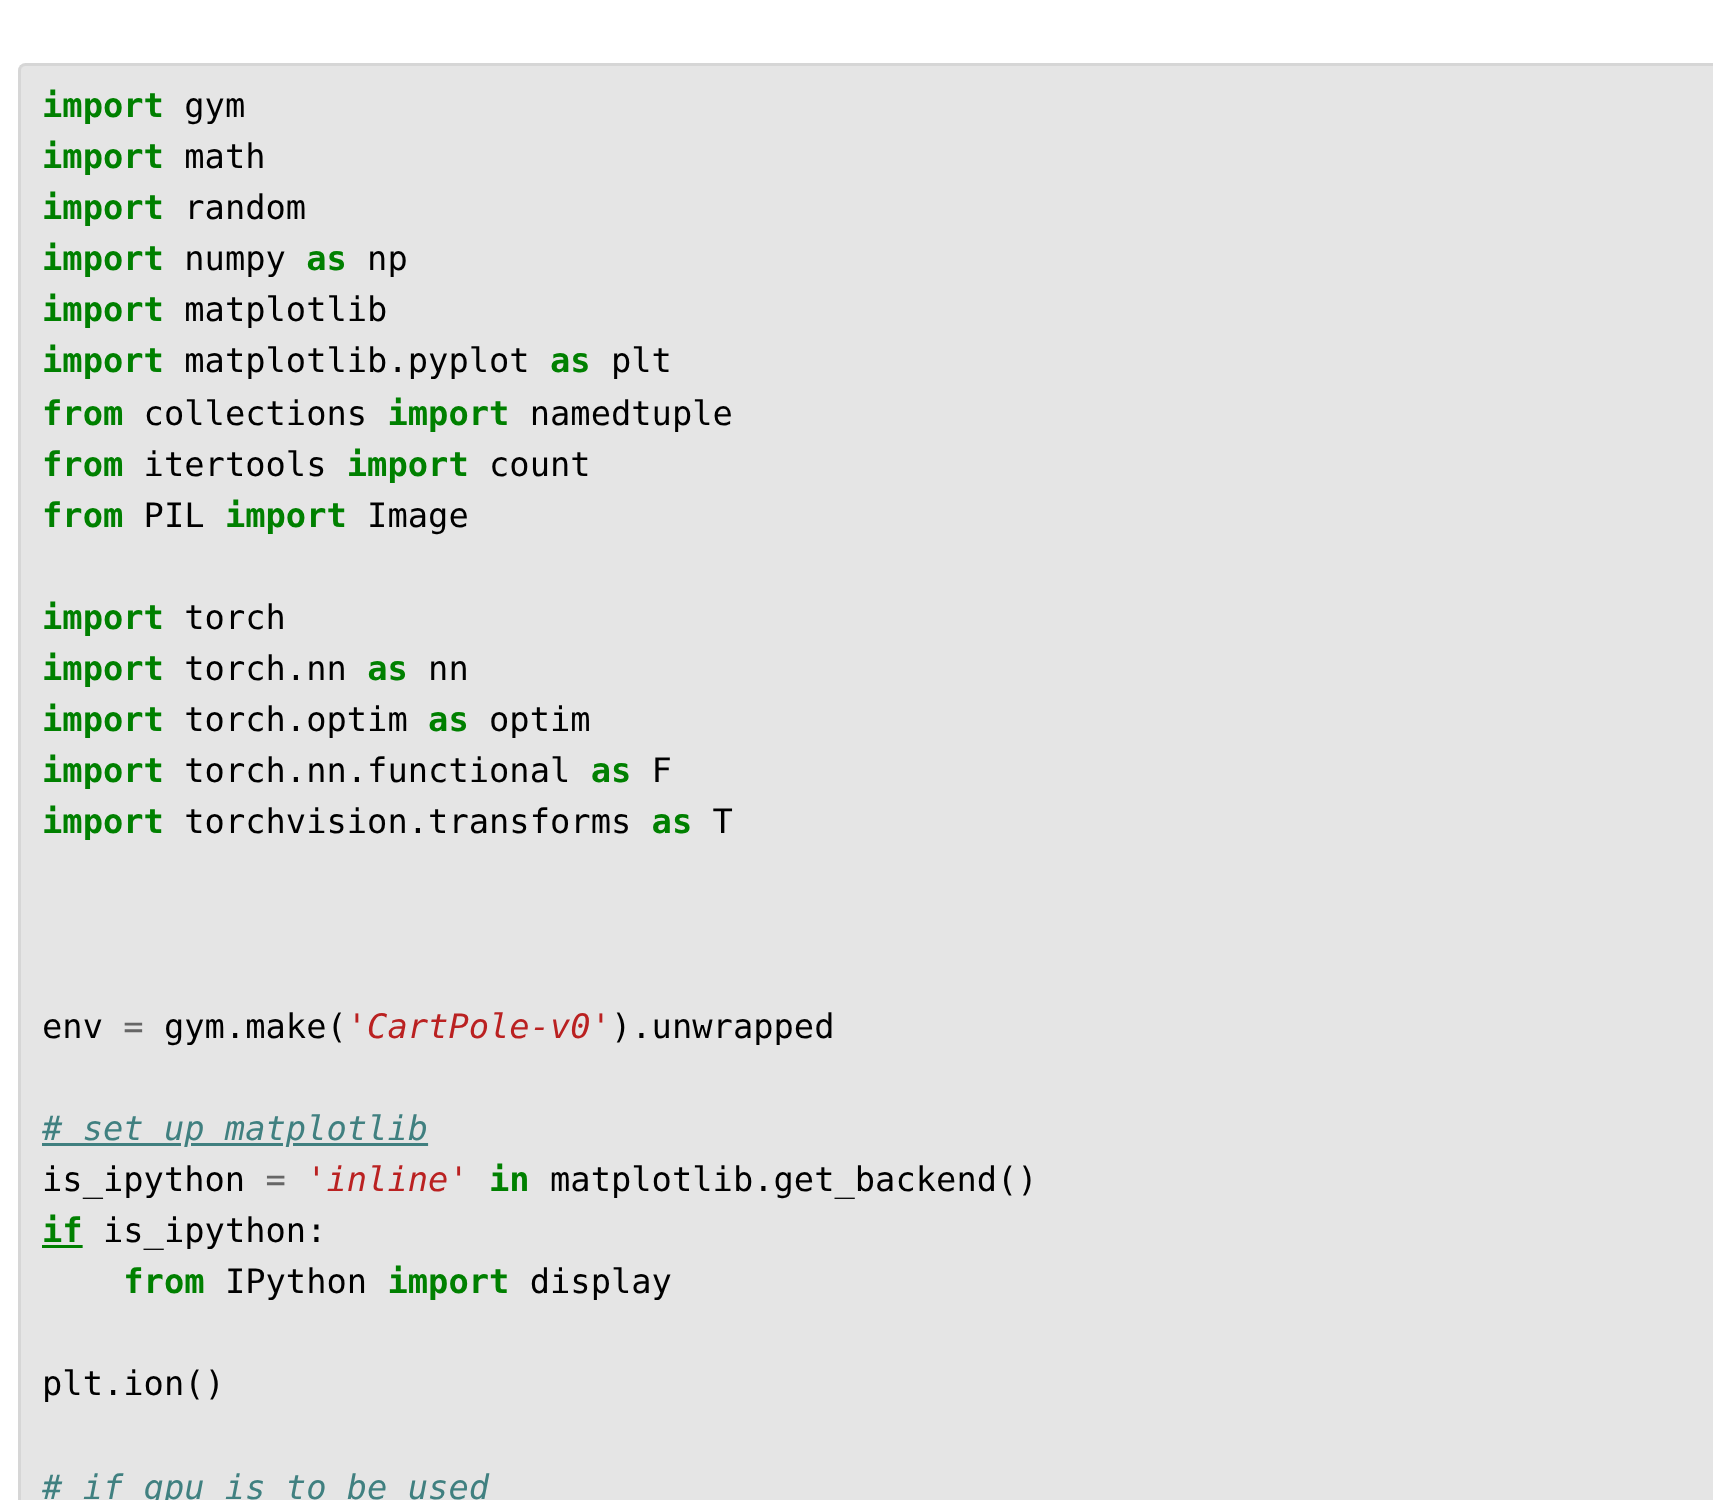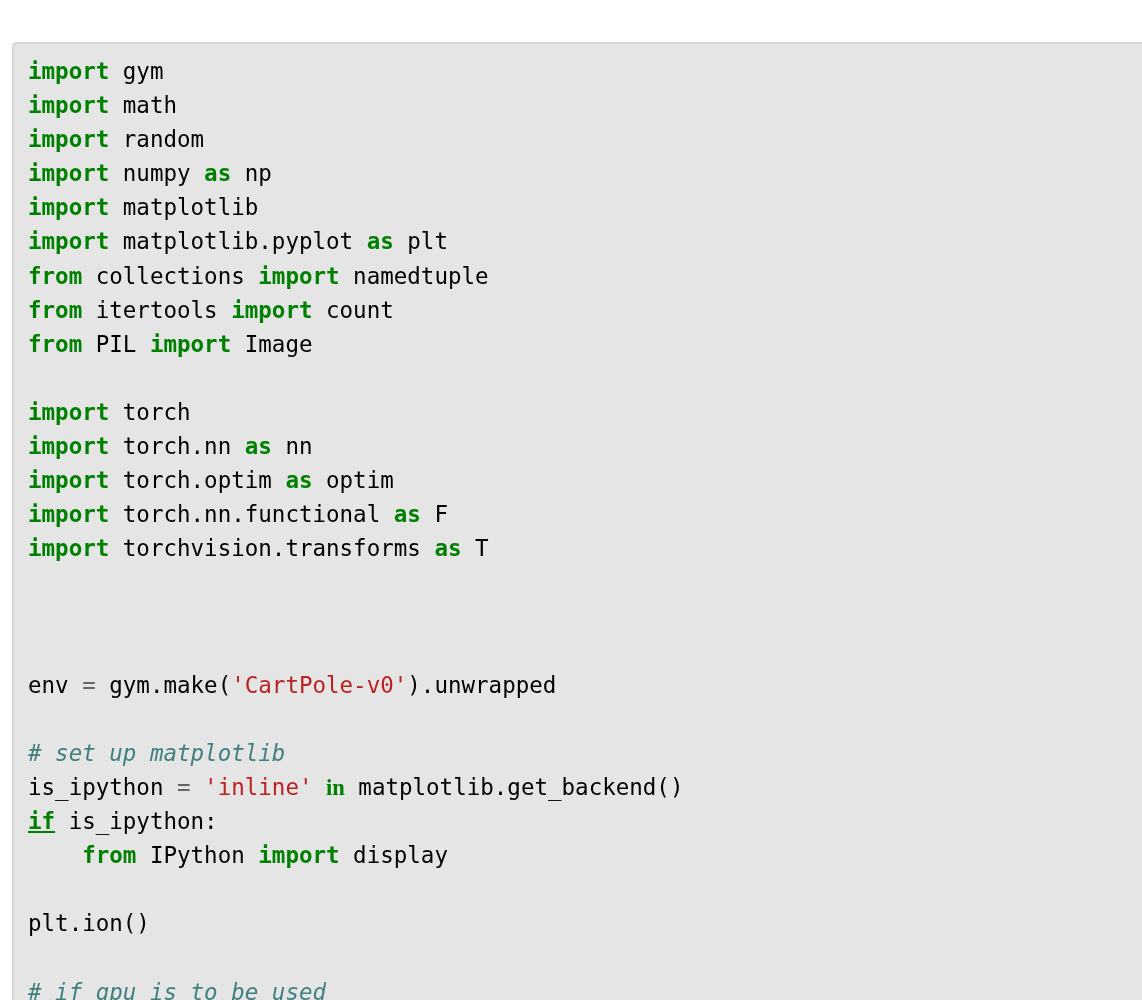--- a/index.html
+++ b/index.html
@@ -54,23 +54,23 @@
     color: #000000;
     white-space: pre;
     -webkit-font-smoothing: antialiased;
   }
 
   .ln { display: block; height: 34.1px; }
 
   
   .k  { color: #008000; font-weight: bold; text-decoration: underline; }   
   .kn { color: #008000; font-weight: bold; }   
-  .ow { color: #008000; font-weight: bold; font-family: Liberation Serif, serif; }   
-  .s  { color: #BA2121; }                      
-  .c  { color: #408080; font-style: italic; }  
+  .ow { color: #008000; font-weight: bold; }   
+  .s  { color: #BA2121; font-style: italic; }                      
+  .c  { color: #408080; font-style: italic; text-decoration: underline; }  
   .n  { color: #000000; }                      
   .o  { color: #666666; }                      
 </style>
 </head>
 <body>
 
 <div id="page">
   <div id="code-card">
     <pre id="code-block"><span class="ln"><span class="kn">import</span><span class="n"> gym</span></span><span class="ln"><span class="kn">import</span><span class="n"> math</span></span><span class="ln"><span class="kn">import</span><span class="n"> random</span></span><span class="ln"><span class="kn">import</span><span class="n"> numpy </span><span class="kn">as</span><span class="n"> np</span></span><span class="ln"><span class="kn">import</span><span class="n"> matplotlib</span></span><span class="ln"><span class="kn">import</span><span class="n"> matplotlib.pyplot </span><span class="kn">as</span><span class="n"> plt</span></span><span class="ln"><span class="kn">from</span><span class="n"> collections </span><span class="kn">import</span><span class="n"> namedtuple</span></span><span class="ln"><span class="kn">from</span><span class="n"> itertools </span><span class="kn">import</span><span class="n"> count</span></span><span class="ln"><span class="kn">from</span><span class="n"> PIL </span><span class="kn">import</span><span class="n"> Image</span></span><span class="ln">&nbsp;</span><span class="ln"><span class="kn">import</span><span class="n"> torch</span></span><span class="ln"><span class="kn">import</span><span class="n"> torch.nn </span><span class="kn">as</span><span class="n"> nn</span></span><span class="ln"><span class="kn">import</span><span class="n"> torch.optim </span><span class="kn">as</span><span class="n"> optim</span></span><span class="ln"><span class="kn">import</span><span class="n"> torch.nn.functional </span><span class="kn">as</span><span class="n"> F</span></span><span class="ln"><span class="kn">import</span><span class="n"> torchvision.transforms </span><span class="kn">as</span><span class="n"> T</span></span><span class="ln">&nbsp;</span><span class="ln">&nbsp;</span><span class="ln">&nbsp;</span><span class="ln"><span class="n">env </span><span class="o">=</span><span class="n"> gym.make(</span><span class="s">'CartPole-v0'</span><span class="n">).unwrapped</span></span><span class="ln">&nbsp;</span><span class="ln"><span class="c"># set up matplotlib</span></span><span class="ln"><span class="n">is_ipython </span><span class="o">=</span><span class="n"> </span><span class="s">'inline'</span><span class="n"> </span><span class="ow">in</span><span class="n"> matplotlib.get_backend()</span></span><span class="ln"><span class="k">if</span><span class="n"> is_ipython:</span></span><span class="ln"><span class="n">    </span><span class="kn">from</span><span class="n"> IPython </span><span class="kn">import</span><span class="n"> display</span></span><span class="ln">&nbsp;</span><span class="ln"><span class="n">plt.ion()</span></span><span class="ln">&nbsp;</span><span class="ln"><span class="c"># if gpu is to be used</span></span><span class="ln"><span class="n">device </span><span class="o">=</span><span class="n"> torch.device(</span><span class="s">"cuda"</span><span class="n"> </span><span class="k">if</span><span class="n"> torch.cuda.is_available() </span><span class="ow">else</span><span class="n"> </span><span class="s">"cpu"</span><span class="n">)</span></span></pre>
   </div>

